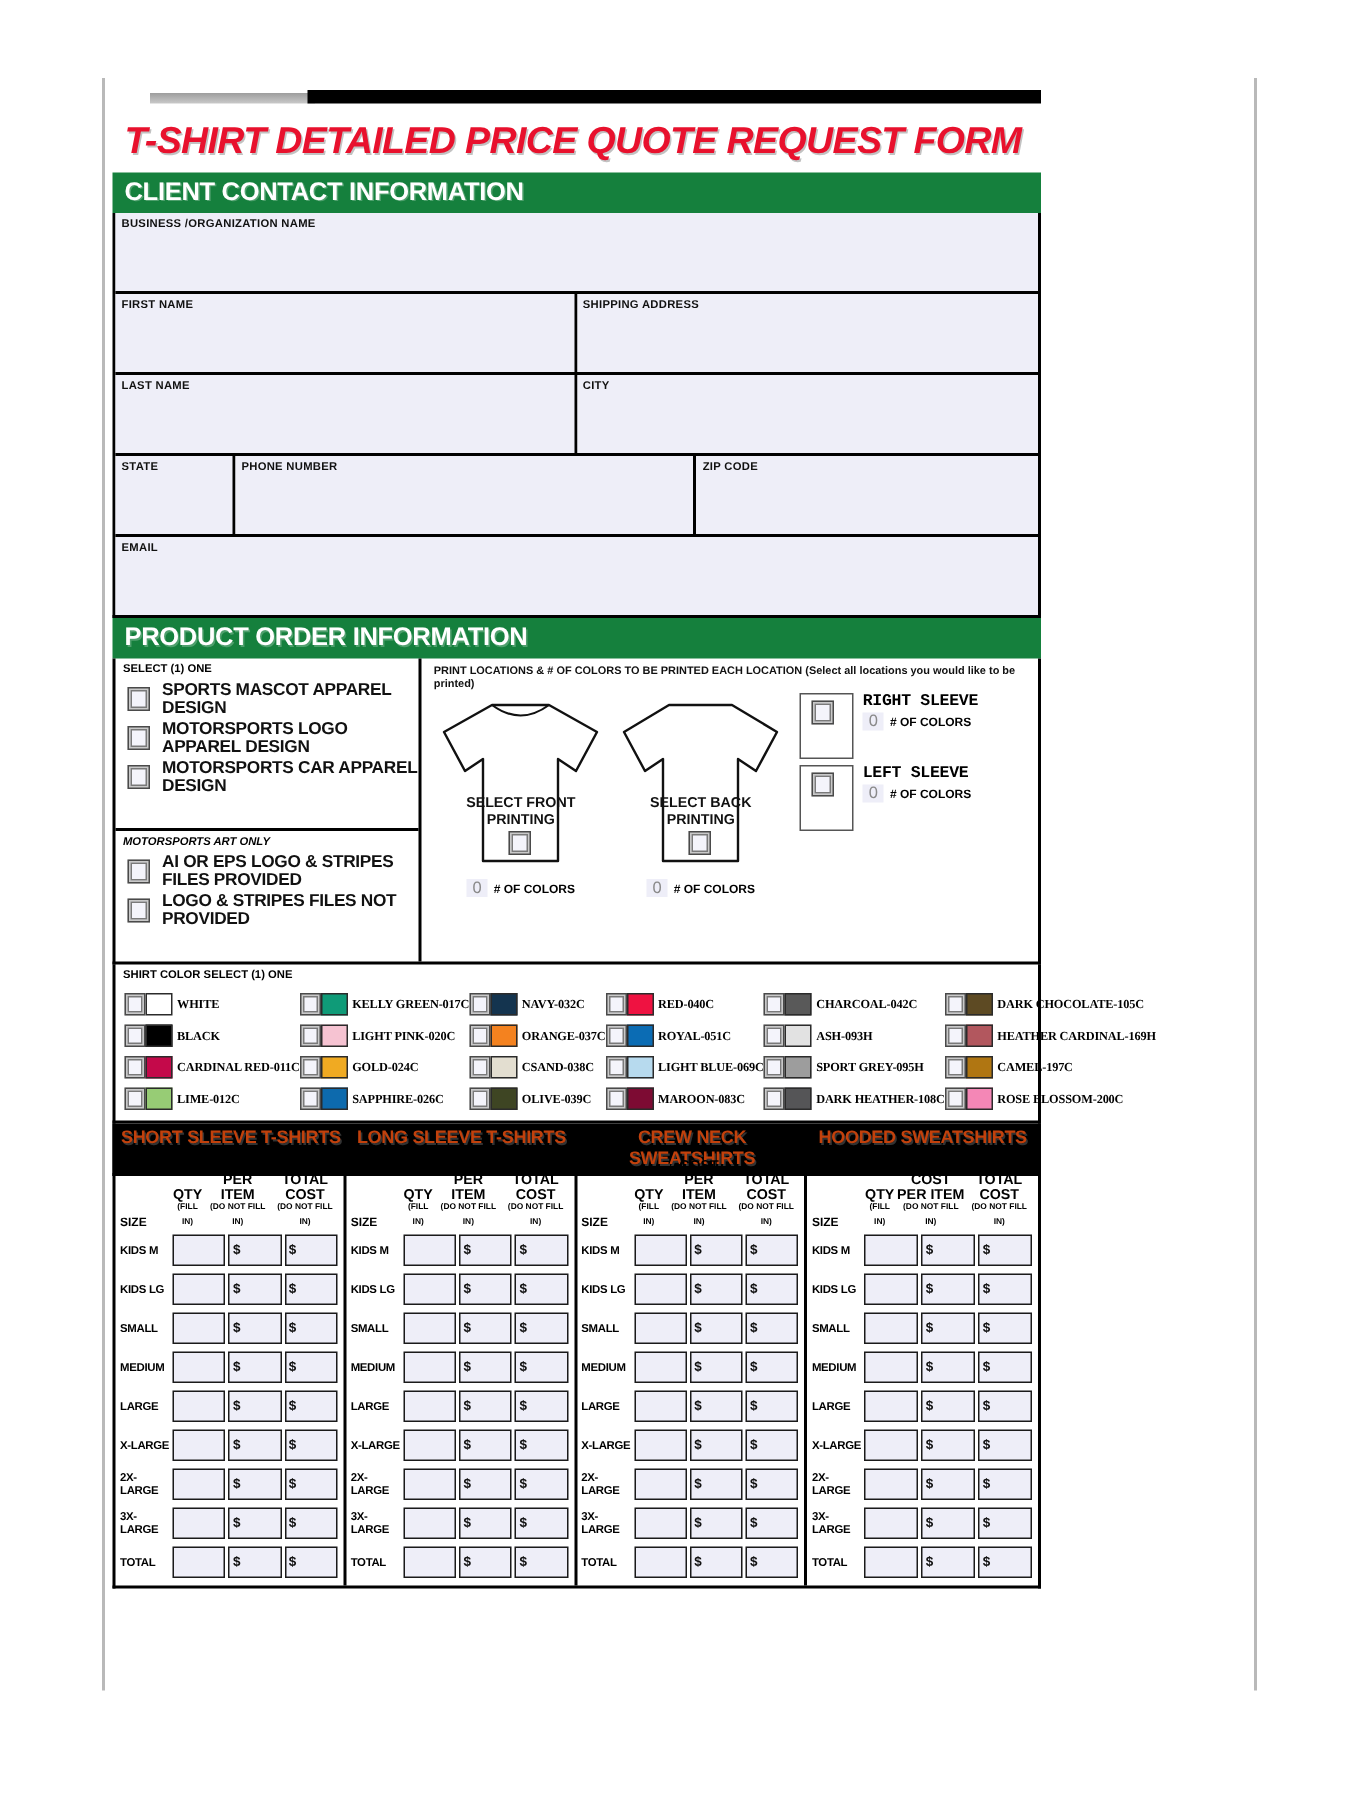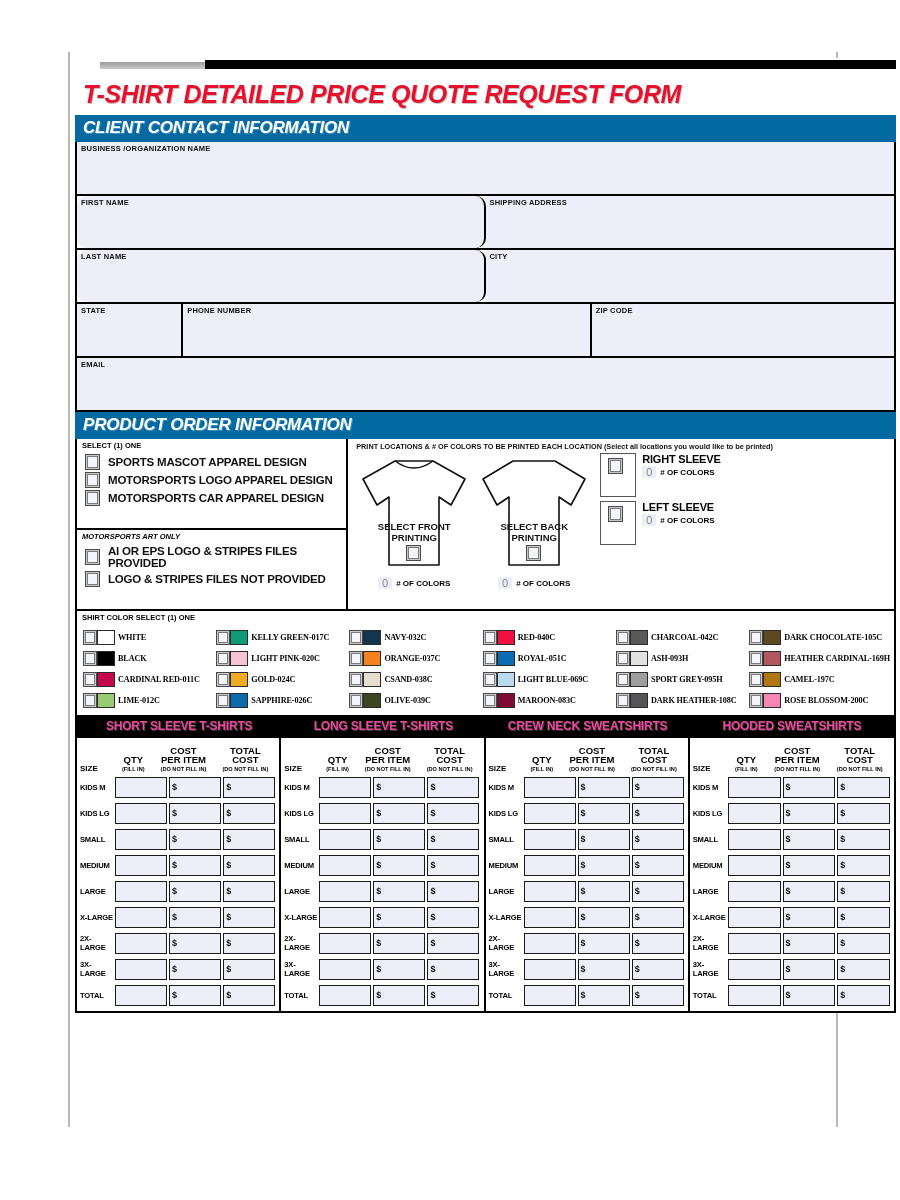--- a/index.html
+++ b/index.html
@@ -9,21 +9,21 @@
     font-family:"Liberation Sans", sans-serif;
     position:relative;
     overflow:hidden;
   }
   .page-shadow{
     position:absolute;left:68px;top:52px;width:770px;height:1075px;
     border-left:2px solid #b9b9b9;border-right:2px solid #b9b9b9;
     box-sizing:border-box;
   }
   .sheet{
-    position:absolute;left:75px;top:58px;width:821px;
+    position:absolute;left:75px;top:58px;width:619px;
     box-sizing:border-box;
     background:#fff;
   }
 
   
   .topbars{height:16px;position:relative;margin-bottom:4px;}
   .bar-grey{position:absolute;left:25px;top:4px;width:110px;height:7px;
             background:linear-gradient(#9d9d9d,#c9c9c9);}
   .bar-black{position:absolute;left:130px;top:2px;right:0;height:9px;background:#000;}
 
@@ -31,41 +31,41 @@
   .title{
     color:#e8112d;font-weight:bold;font-style:italic;
     font-size:25px;letter-spacing:-0.4px;
     padding:2px 0 6px 8px;
     text-shadow:1px 1px 0 rgba(120,120,120,.45);
     white-space:nowrap;
   }
 
   
   .band{
-    background:#0369a1;color:#fff;font-weight:bold;font-style:italic;
+    background:#15803d;color:#fff;font-weight:bold;
     font-size:17px;padding:3px 0 4px 8px;letter-spacing:-0.2px;
     text-shadow:1px 1px 0 rgba(255,255,255,.25);
   }
 
   
   .outer{border:2px solid #000;border-top:none;}
   .row{display:flex;border-bottom:2px solid #000;align-items:flex-end;}
   .row:last-child{border-bottom:none;}
   .cell{
     position:relative;background:#eeeef8;border-right:2px solid #000;
     box-sizing:border-box;padding:2px 0 0 4px;
     min-height:52px;
   }
   .cell:last-child{border-right:none;}
   .cell .lbl{
     font-size:7.5px;font-weight:bold;letter-spacing:.2px;color:#111;
     display:block;white-space:nowrap;
   }
   .c-full{flex:1 1 100%;}
-  .c-half{flex:0 0 50%;border-radius:10px;}
+  .c-half{flex:0 0 50%;}
   .c-half2{flex:1 1 auto;}
   .c-q1{flex:0 0 calc(50% + 0px);}
   .c-q2{flex:0 0 13%;}
   .c-q3{flex:1 1 auto;}
 
   
   .po-wrap{display:flex;border:2px solid #000;border-top:none;}
   .po-left{flex:0 0 33.2%;border-right:2px solid #000;box-sizing:border-box;}
   .po-right{flex:1 1 auto;box-sizing:border-box;padding:2px 4px 20px 6px;}
   .sub-lbl{font-size:7.5px;font-weight:bold;padding:2px 0 3px 5px;display:block;}
@@ -96,42 +96,42 @@
     line-height:11px;color:#111;
   }
   .shirt-cbx{position:absolute;left:50%;top:92px;margin-left:-8px;}
   .colorcnt{display:flex;align-items:center;justify-content:center;gap:4px;margin-top:2px;}
   .zero{font-size:11px;color:#8a8a8a;background:#eeeef8;padding:0 4px;}
   .ofc{font-size:8px;font-weight:bold;}
   .sleeves{flex:1 1 auto;padding-left:6px;}
   .sleevebox{border:1px solid #555;height:44px;width:36px;position:relative;box-sizing:border-box;}
   .sleeverow{display:flex;align-items:flex-start;margin-bottom:4px;}
   .sleeve-txt{padding-left:6px;}
-  .sleeve-name{font-size:11px;font-weight:bold;letter-spacing:-.2px;}
+  .sleeve-name{font-size:11px;font-weight:bold;letter-spacing:-.2px;font-family:Liberation Mono, monospace;}
   .sleeve-cnt{display:flex;align-items:center;gap:4px;margin-top:1px;}
   .sl-cbx{position:absolute;left:7px;top:4px;}
 
   
   .colors-wrap{border:2px solid #000;border-top:none;padding:0 0 4px 0;}
   .color-grid{display:flex;padding:2px 4px 0 6px;}
   .ccol{flex:1 1 16.6%;}
   .citem{display:flex;align-items:center;height:21px;font-family:Liberation Serif, serif;}
   .sw{display:flex;flex:0 0 auto;}
   .sw .bx{
     width:14px;height:15px;box-sizing:border-box;border:1px solid #4a4a4a;
     background:#c9c9c9;padding:1px;
   }
   .sw .bx i{display:block;width:100%;height:100%;background:#f4f4fb;border:1px solid #7a7a7a;box-sizing:border-box;}
   .sw .chip{width:18px;height:15px;box-sizing:border-box;border:1px solid #2b2b2b;}
   .cname{font-size:8.2px;font-weight:bold;margin-left:3px;white-space:nowrap;letter-spacing:-.1px;}
 
   
   .tbl-head{display:flex;background:#000;border:2px solid #000;border-top:none;}
   .tbl-head div{
-    flex:1 1 25%;color:#ec4899;font-weight:bold;font-size:12px;text-align:center;
+    flex:1 1 25%;color:#c2410c;font-weight:bold;font-size:12px;text-align:center;
     padding:2px 0 3px 0;font-style:normal;letter-spacing:-.2px;
     text-shadow:1px 1px 0 rgba(255,255,255,.2);
   }
   .tbl-wrap{display:flex;border:2px solid #000;border-top:none;}
   .tbl{flex:1 1 25%;border-right:2px solid #000;box-sizing:border-box;padding:2px 3px 3px 3px;}
   .tbl:last-child{border-right:none;}
   .th{display:flex;align-items:flex-end;height:34px;}
   .th .c-size{flex:0 0 34px;font-size:8px;font-weight:bold;padding-bottom:1px;}
   .th .c{flex:1 1 auto;text-align:center;line-height:9.5px;}
   .th .c b{font-size:9.5px;display:block;font-weight:bold;}

